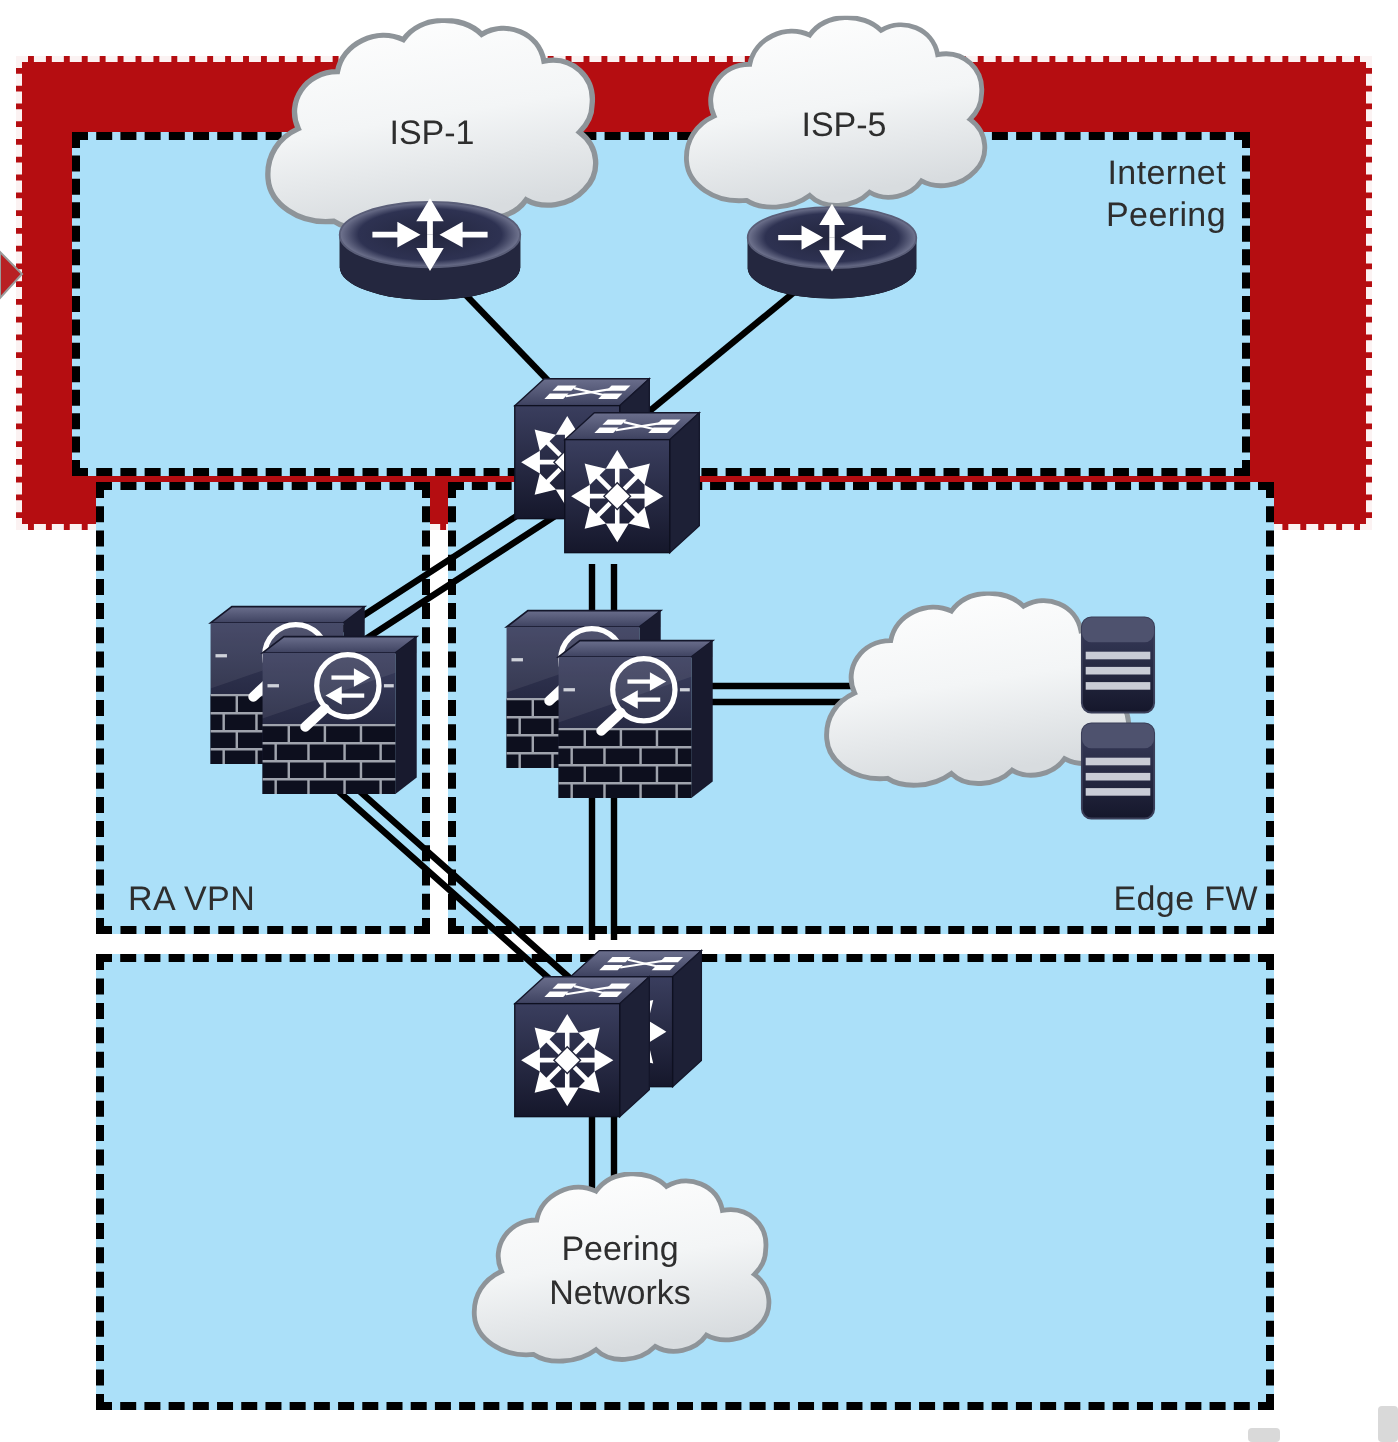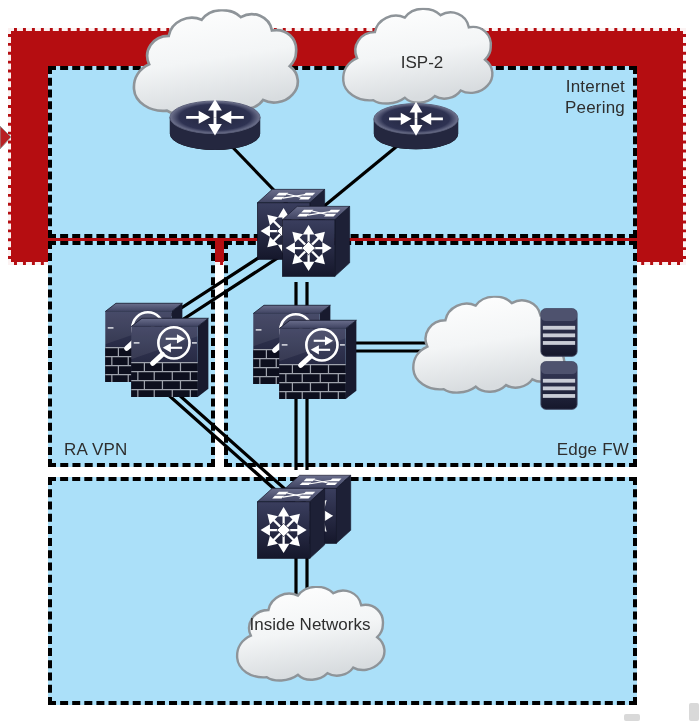--- a/index.html
+++ b/index.html
@@ -11,21 +11,21 @@
   
   .red-band{
     left:8px;top:28px;width:678px;height:237px;
     background:#B50D11;border:3px dashed rgba(255,255,255,.95);
     box-sizing:border-box;
   }
   
   .zone{
     background:#ABE0F9;border:4px dashed #000;box-sizing:border-box;
   }
-  .zone-ip{left:48px;top:66px;width:589px;height:172px;}
+  .zone-ip{left:36px;top:66px;width:589px;height:172px;}
   .zone-ra{left:48px;top:241px;width:167px;height:226px;}
   .zone-fw{left:224px;top:241px;width:413px;height:226px;}
   .zone-in{left:48px;top:477px;width:589px;height:228px;}
   .zone-label{
     position:absolute;font-size:17px;color:#2e2e2e;line-height:1.25;letter-spacing:.2px;
   }
   .zl-ip{top:6px;right:8px;width:92px;text-align:right;}
   .zl-ra{bottom:3px;left:12px;text-align:right;}
   .zl-fw{bottom:3px;right:4px;}
   .cloud-label{
@@ -229,16 +229,17 @@
   <svg class="abs dev" style="left:252px;top:456px" width="102" height="120">
     <use href="#mlswitch" x="28" y="2" width="72" height="100"></use>
     <use href="#mlswitch" x="0" y="14" width="74" height="104"></use>
   </svg>
 
   <svg class="abs dev" style="left:540px;top:306px" width="38" height="106">
     <use href="#server" x="0" y="0" width="38" height="53"></use>
     <use href="#server" x="0" y="53" width="38" height="53"></use>
   </svg>
 
-  <div class="cloud-label" style="left:362px;top:52px;width:120px">ISP-2</div>
-  <div class="cloud-label" style="left:248px;top:614px;width:124px">Inside Networks</div>
+  <div class="cloud-label" style="left:156px;top:56px;width:120px">ISP-1</div>
+  <div class="cloud-label" style="left:362px;top:52px;width:120px">ISP-5</div>
+  <div class="cloud-label" style="left:248px;top:614px;width:124px">Peering Networks</div>
 
 </div>
 
 </body></html>

